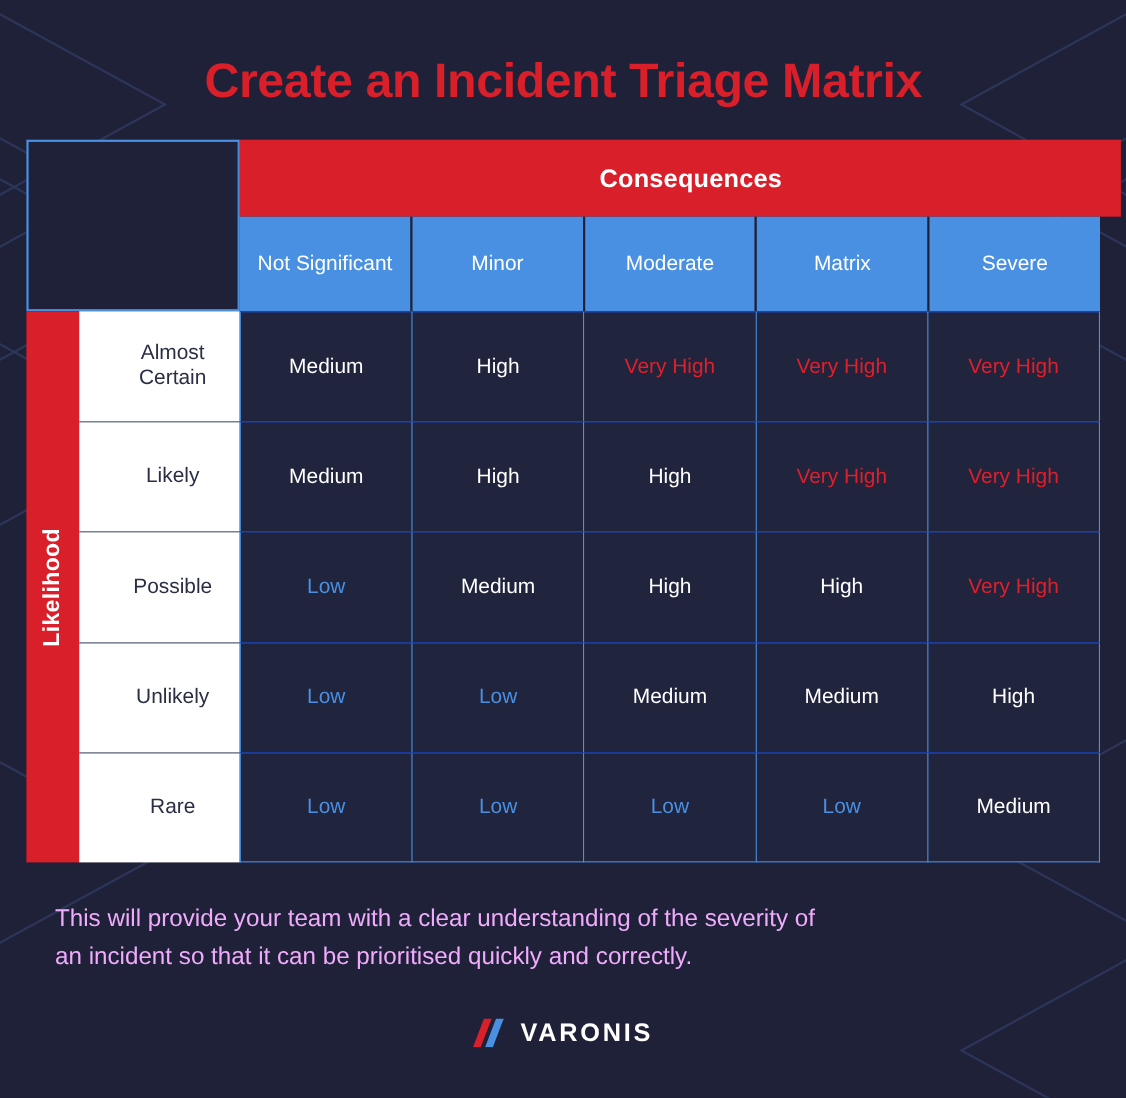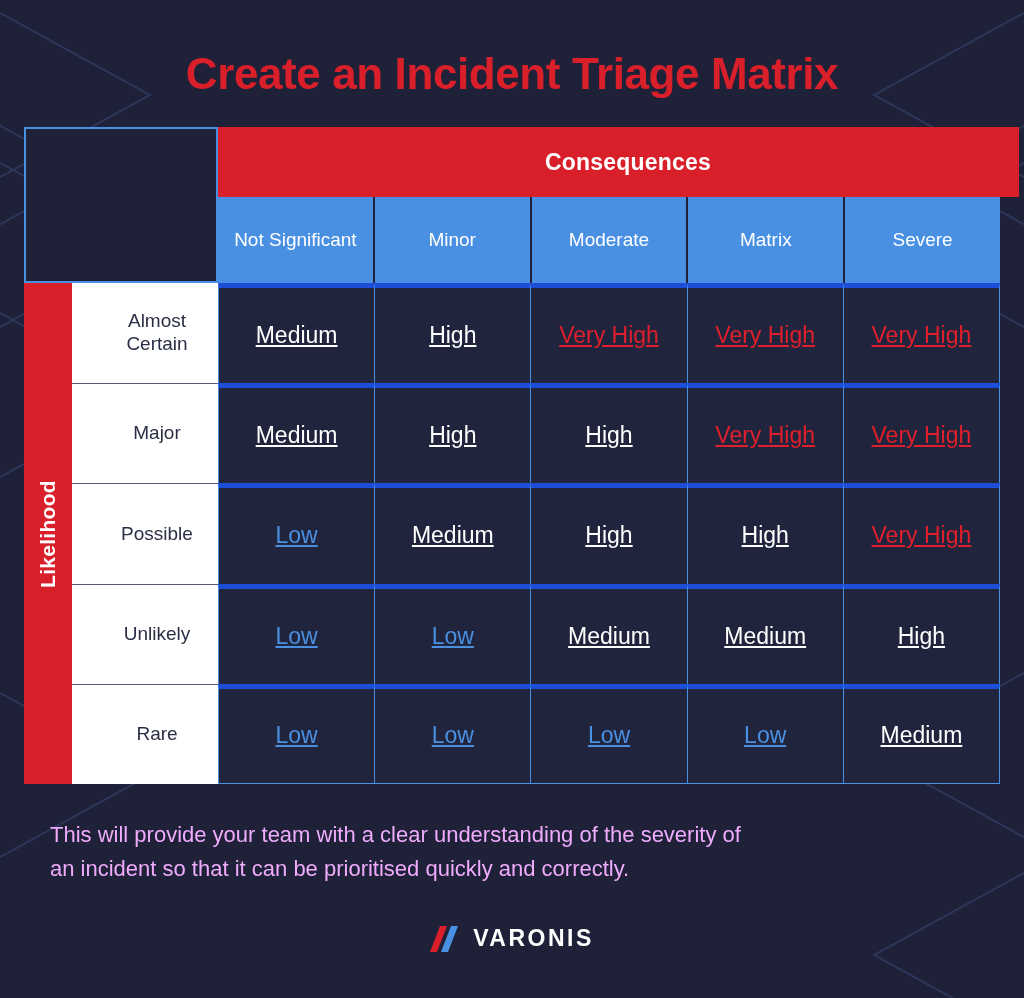--- a/index.html
+++ b/index.html
@@ -154,28 +154,27 @@
   .matrix-row:first-child .row-label { border-top: none; }
 
   .cells {
     flex: 1 1 auto;
     display: flex;
   }
   .cell {
     flex: 1 1 0;
     background: #20243c;
     border-left: 1px solid #4a90e2;
-    border-top: 5px solid #1d4ed8;
-    display: flex;
-    align-items: center;
-    justify-content: center;
-    font-size: 23px;
+    border-top: 1px solid #1d4ed8;
+    display: flex;
+    align-items: center;
+    justify-content: center;
+    font-size: 19px;
     box-sizing: border-box;
     text-align: center;
-    text-decoration: underline;
   }
   .matrix-row:last-child .cell { border-bottom: 1px solid #4a90e2; }
   .cell:last-child { border-right: 1px solid #4a90e2; }
 
   .lvl-low      { color: #4a90e2; }
   .lvl-medium   { color: #ffffff; }
   .lvl-high     { color: #ffffff; }
   .lvl-veryhigh { color: #e01f2c; }
 
   
@@ -254,21 +253,21 @@
       <div class="cells">
         <div class="cell lvl-medium">Medium</div>
         <div class="cell lvl-high">High</div>
         <div class="cell lvl-veryhigh">Very High</div>
         <div class="cell lvl-veryhigh">Very High</div>
         <div class="cell lvl-veryhigh">Very High</div>
       </div>
     </div>
 
     <div class="matrix-row">
-      <div class="row-label">Major</div>
+      <div class="row-label">Likely</div>
       <div class="cells">
         <div class="cell lvl-medium">Medium</div>
         <div class="cell lvl-high">High</div>
         <div class="cell lvl-high">High</div>
         <div class="cell lvl-veryhigh">Very High</div>
         <div class="cell lvl-veryhigh">Very High</div>
       </div>
     </div>
 
     <div class="matrix-row">

